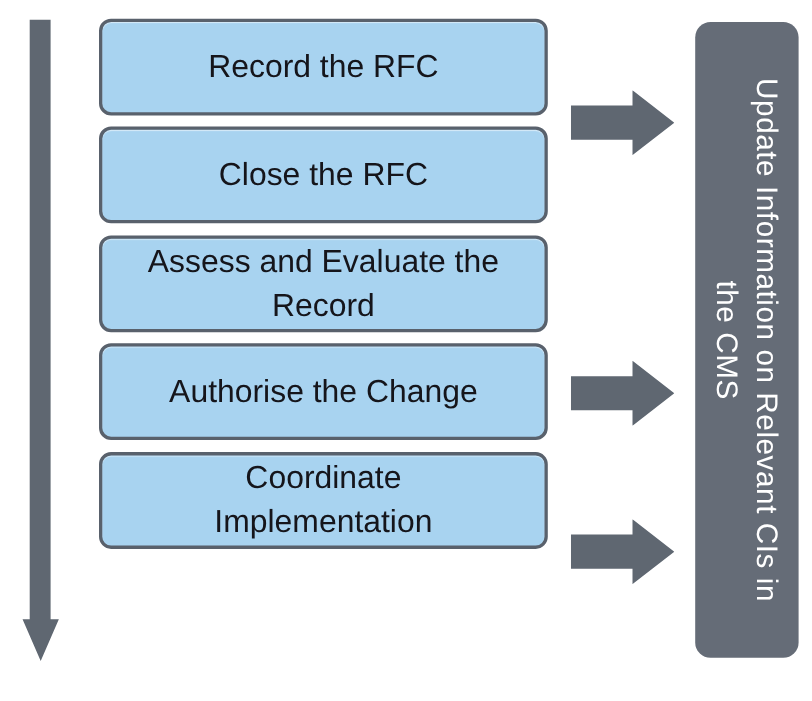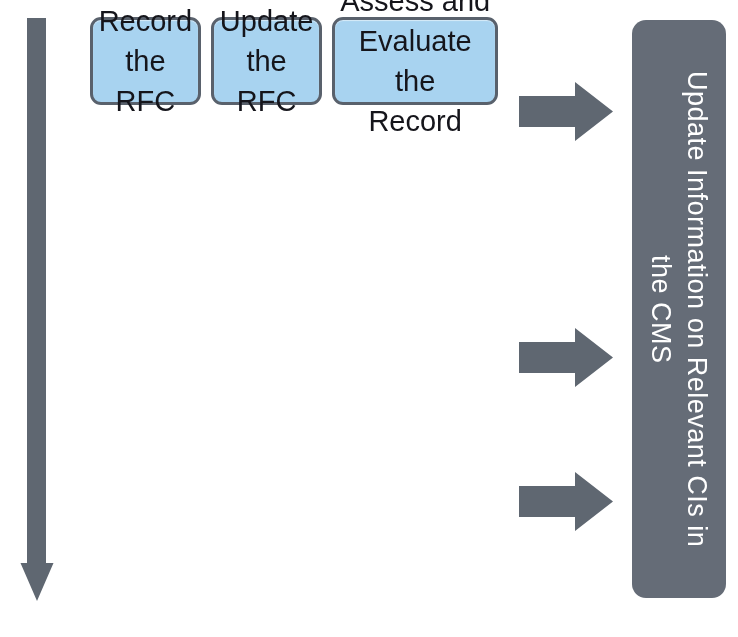--- a/index.html
+++ b/index.html
@@ -21,21 +21,21 @@
     left: 17px;
     top: 16px;
   }
   
   .steps {
     position: absolute;
     left: 90px;
     top: 17px;
     width: 408px;
     display: flex;
-    flex-direction: row;
+    flex-direction: column;
     gap: 10.4px;
   }
   .step-box {
     box-sizing: border-box;
     height: 88px;
     background: #a8d3f0;
     border: 3px solid #59616c;
     border-radius: 11px;
     box-shadow: inset 0 1px 1px rgba(255,255,255,0.55);
     display: flex;
@@ -88,25 +88,32 @@
 
   <svg class="down-arrow" width="42" height="588" viewBox="0 0 42 588" aria-hidden="true">
     <path d="M10,2 L29,2 L29,547 L36.5,547 L20,585 L3.5,547 L10,547 Z" fill="#5f6771"></path>
   </svg>
 
   <div class="steps">
     <div class="step-box">
       <span class="step-label">Record the RFC</span>
     </div>
     <div class="step-box">
-      <span class="step-label">Update the RFC</span>
+      <span class="step-label">Close the RFC</span>
     </div>
     <div class="step-box">
       <span class="step-label">Assess and Evaluate the
 Record</span>
+    </div>
+    <div class="step-box">
+      <span class="step-label">Authorise the Change</span>
+    </div>
+    <div class="step-box">
+      <span class="step-label">Coordinate
+Implementation</span>
     </div>
   </div>
 
   <svg class="right-arrow a1" width="94" height="59" viewBox="0 0 94 59" aria-hidden="true">
     <path d="M0,14 L56,14 L56,0 L94,29.5 L56,59 L56,45 L0,45 Z" fill="#5f6771"></path>
   </svg>
   <svg class="right-arrow a2" width="94" height="59" viewBox="0 0 94 59" aria-hidden="true">
     <path d="M0,14 L56,14 L56,0 L94,29.5 L56,59 L56,45 L0,45 Z" fill="#5f6771"></path>
   </svg>
   <svg class="right-arrow a3" width="94" height="59" viewBox="0 0 94 59" aria-hidden="true">

